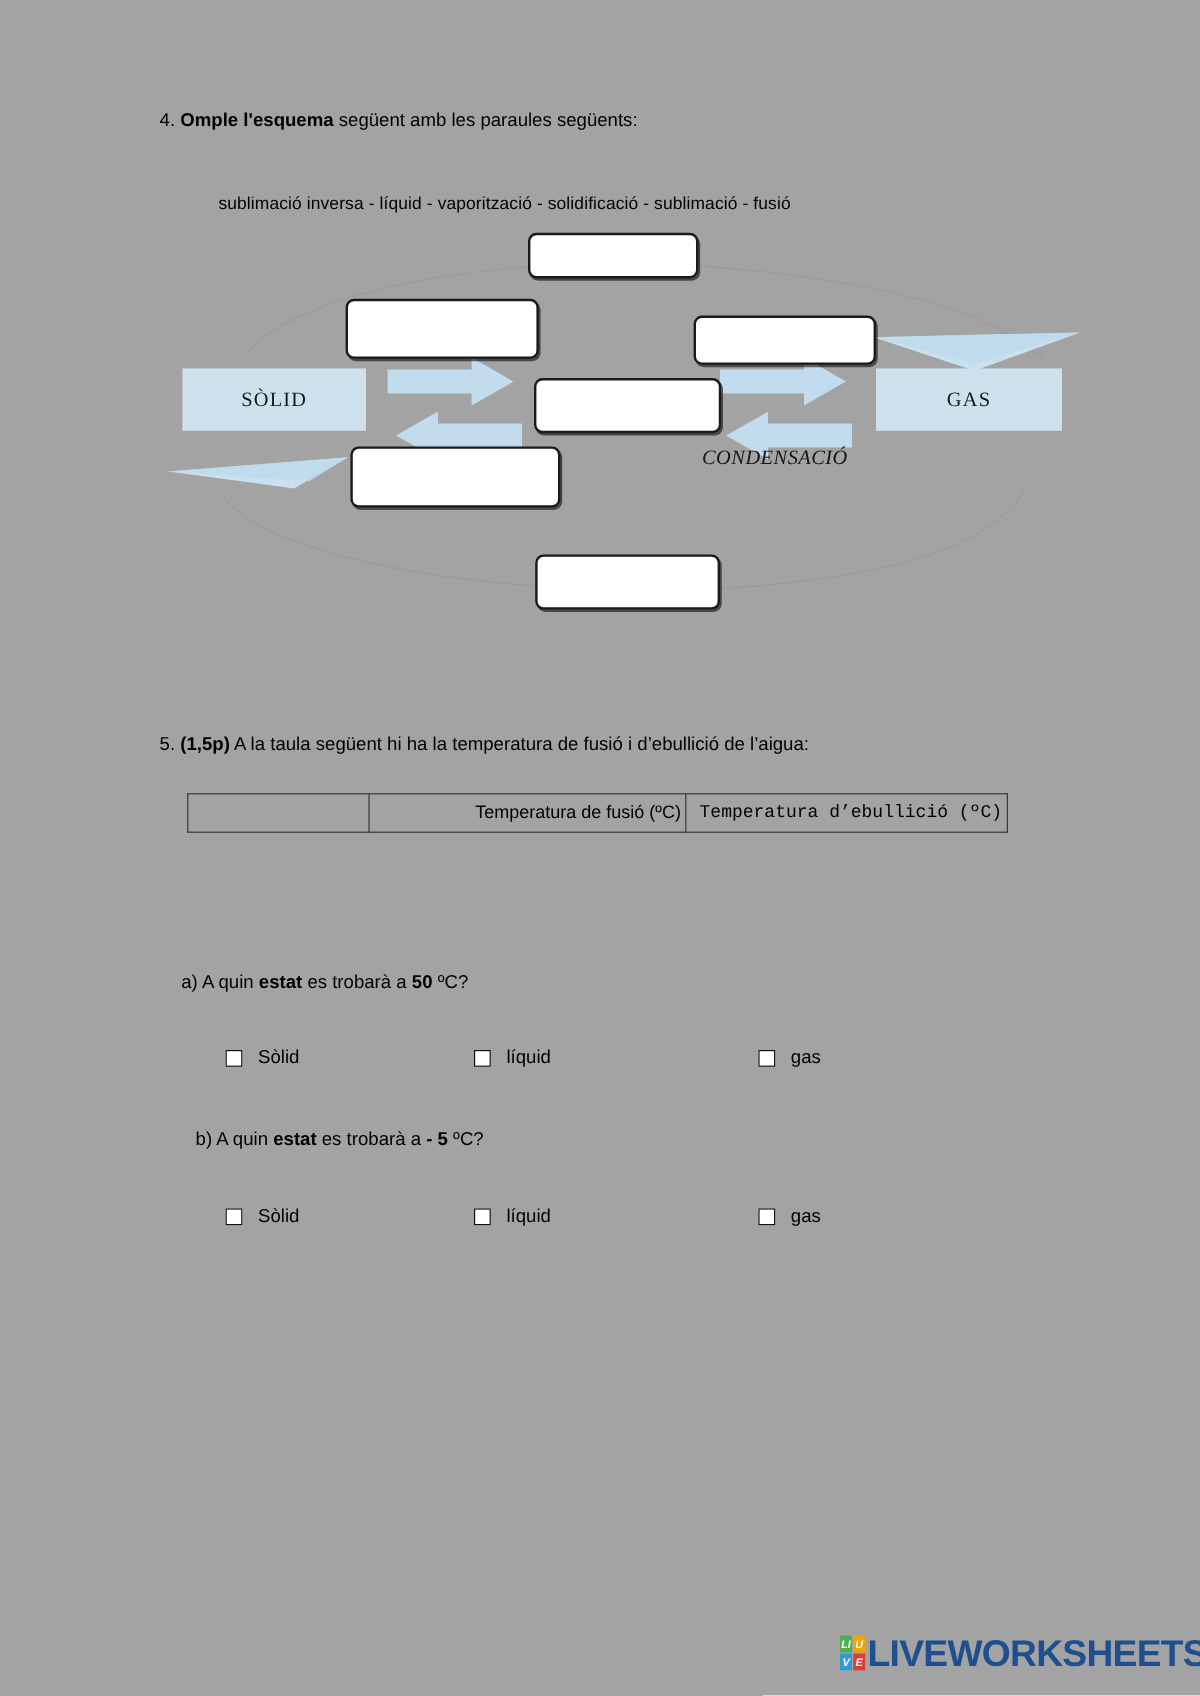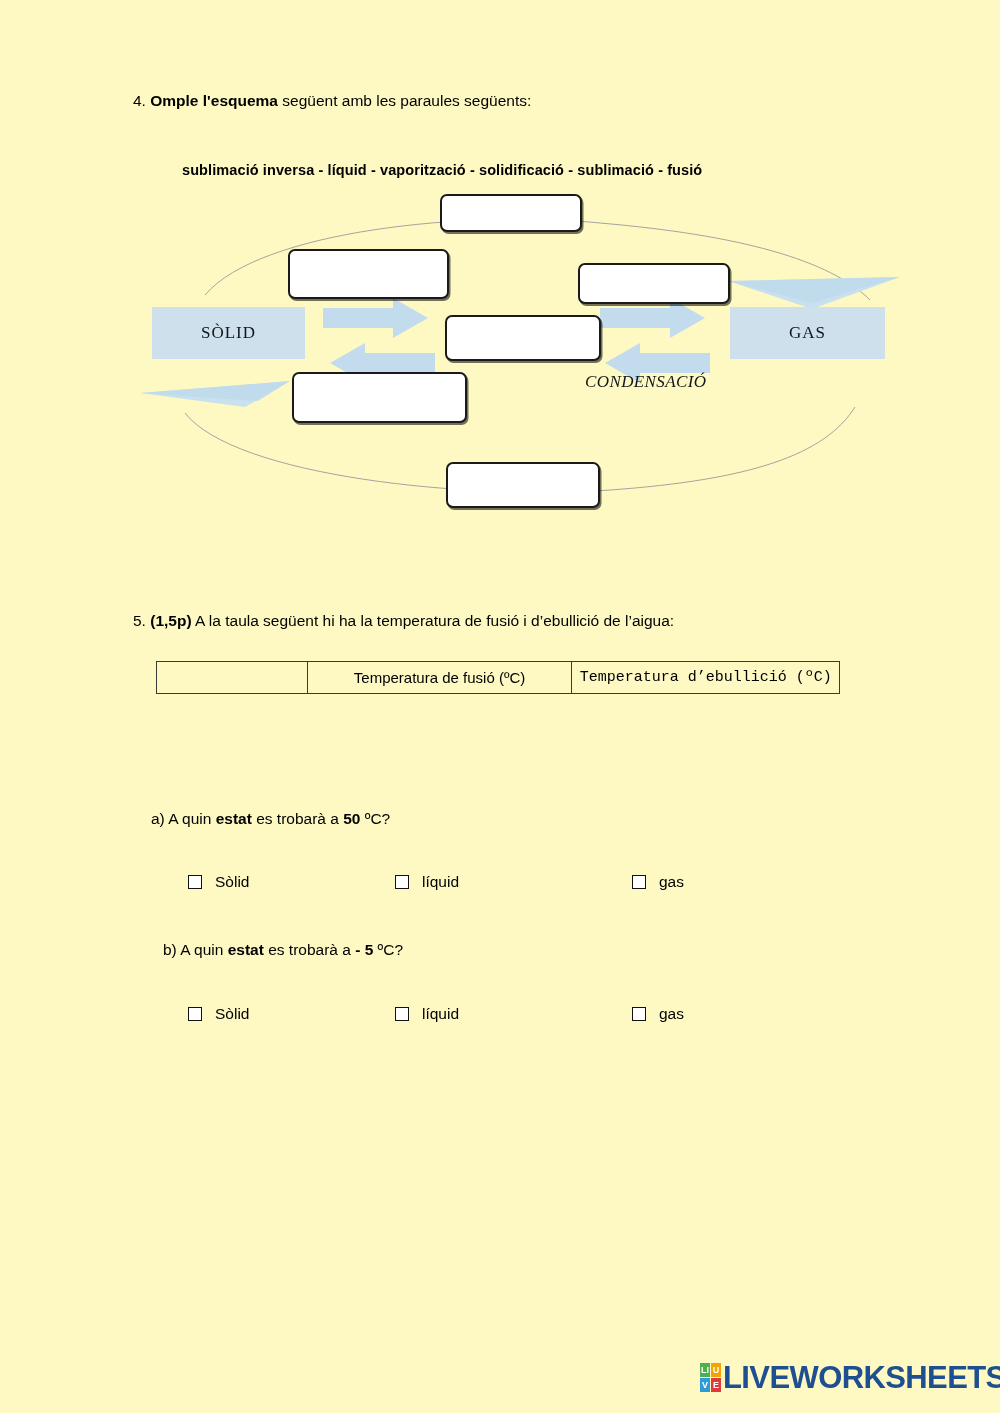--- a/index.html
+++ b/index.html
@@ -12,41 +12,41 @@
     height: 1413px;
     position: relative;
     font-family: "Liberation Sans", sans-serif;
     color: #000000;
     overflow: hidden;
   }
 
   .page {
     position: absolute;
     inset: 0;
-    background: #fef9c3;
+    background: #a3a3a3;
   }
 
   
   .q4-line {
     position: absolute;
     left: 133px;
     top: 90px;
     font-size: 15.5px;
     line-height: 22px;
     white-space: nowrap;
   }
   .q4-num { font-weight: 400; }
   .q4-bold { font-weight: 700; }
 
   .wordbank {
     position: absolute;
     left: 182px;
     top: 162px;
     font-size: 14.5px;
-    font-weight: 700;
+    font-weight: 400;
     letter-spacing: 0.1px;
     white-space: nowrap;
   }
 
   
   .diagram {
     position: absolute;
     left: 140px;
     top: 185px;
     width: 760px;
@@ -104,21 +104,21 @@
     position: absolute;
     left: 156px;
     top: 661px;
     width: 684px;
     border-collapse: collapse;
     font-size: 15px;
   }
   .temp-table td, .temp-table th {
     border: 1px solid #3a3a3a;
     height: 31px;
-    text-align: center;
+    text-align: right;
     font-weight: 400;
     padding: 0 4px;
   }
   .temp-table .col-label { width: 150px; }
   .temp-table .col-a { width: 266px; }
   .temp-table .col-b { width: 268px; font-family: Liberation Mono, monospace; }
 
   
   .subq {
     position: absolute;
@@ -164,20 +164,21 @@
     gap: 1px;
   }
   .logo-tiles span {
     display: flex;
     align-items: center;
     justify-content: center;
     font-size: 9px;
     font-weight: 700;
     color: #ffffff;
     line-height: 1;
+    font-style: italic;
   }
   .t-l { background: #4caf50; }
   .t-i { background: #f0a500; }
   .t-v { background: #2e9bd6; }
   .t-e { background: #e03b3b; }
   .logo-word {
     font-size: 31px;
     font-weight: 700;
     letter-spacing: -0.6px;
     color: #1d4f91;

